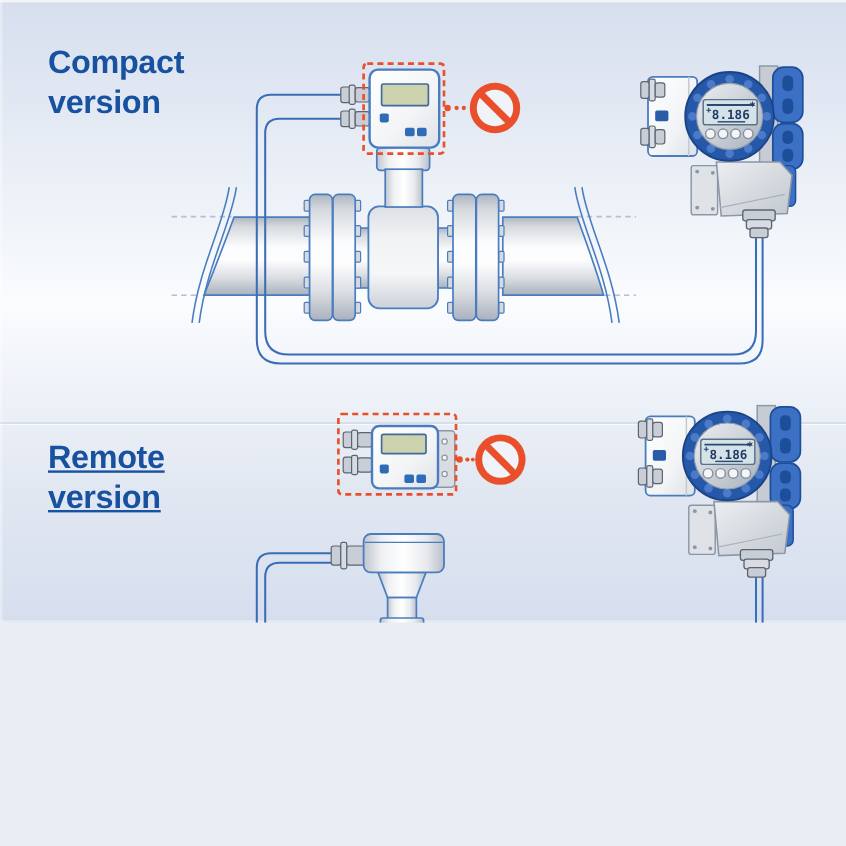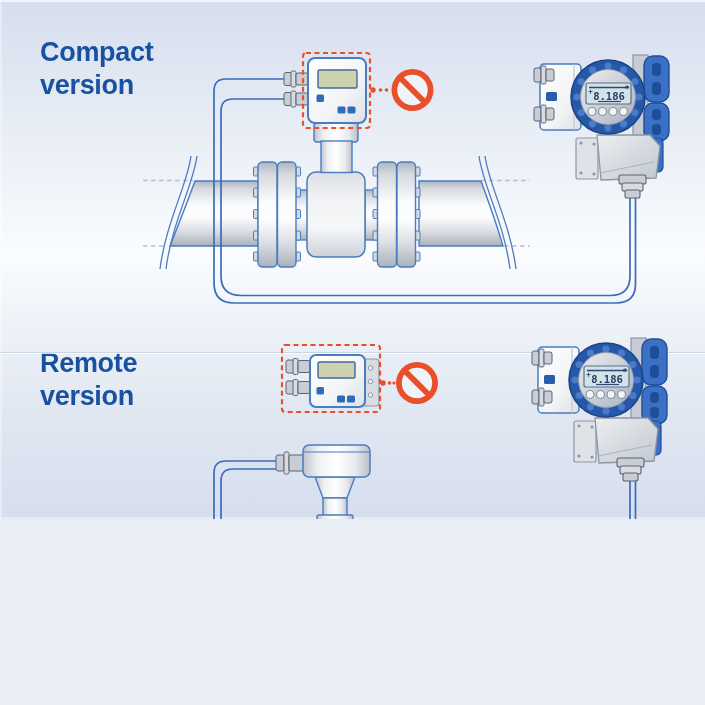--- a/index.html
+++ b/index.html
@@ -8,21 +8,21 @@
     font-family:"Liberation Sans",sans-serif;
     background:linear-gradient(180deg,#d6deee 0%,#e9eef6 26%,#fafcfe 49%,#f2f5fa 58%,#e2e8f2 78%,#d6deee 100%);
     box-shadow:inset 0 2px 0 rgba(255,255,255,.65), inset 2px 0 0 rgba(255,255,255,.35), inset 0 -2px 0 rgba(255,255,255,.4);
   }
   .section-title{
     position:absolute;left:40px;width:220px;
     font-size:27px;line-height:33px;font-weight:700;letter-spacing:-.3px;
     color:#17519f;white-space:pre-line;
   }
   #title-compact{top:36px;}
-  #title-remote{top:347px;}
+  #title-remote{top:365px;text-decoration:underline;}
   .divider{position:absolute;left:0;width:705px;height:1px;background:rgba(165,182,210,.45);}
   #divider-mid{top:352px;box-shadow:0 1px 0 rgba(255,255,255,.8);}
   svg{position:absolute;left:0;top:0;}
   text{font-family:"DejaVu Sans Mono","Liberation Mono",monospace;}
 </style>
 </head>
 <body>
 
 <div id="stage">
 

